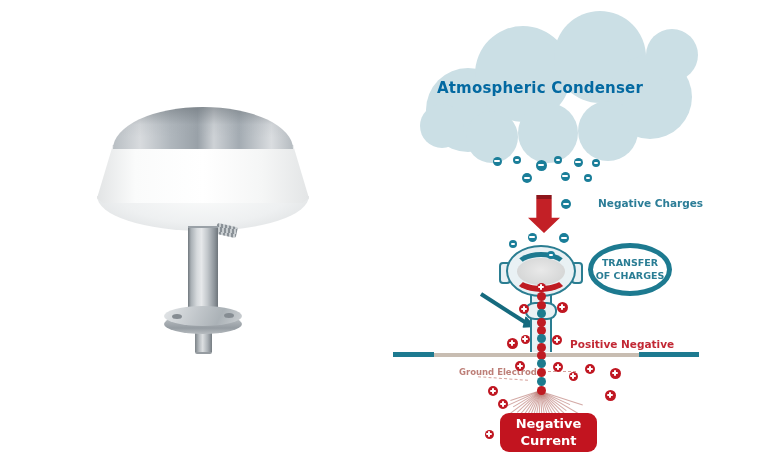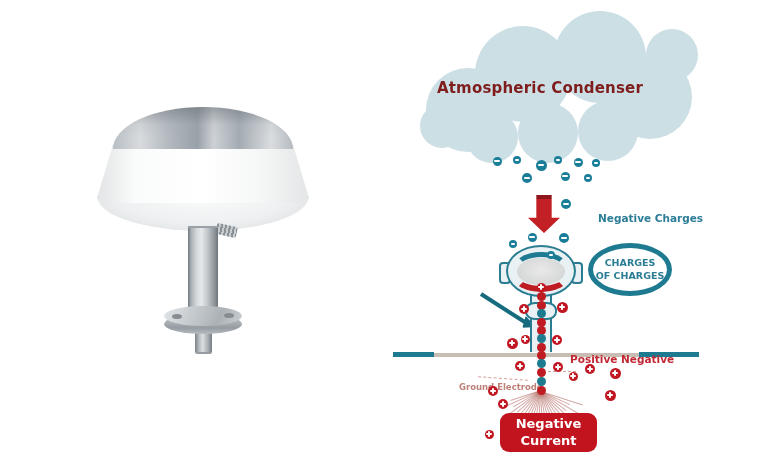--- a/index.html
+++ b/index.html
@@ -28,27 +28,27 @@
   .ph-flange-edge{left:164px;top:314px;width:78px;height:20px;border-radius:39px/10px;
     background:linear-gradient(180deg,#c6cbce,#959ca2 70%,#b7bcc0);}
   .ph-flange-top{left:164px;top:306px;width:78px;height:20px;border-radius:39px/10px;
     background:linear-gradient(115deg,#e3e6e8 0%,#c3c8cc 40%,#abb2b7 70%,#cdd1d4 100%);}
   .ph-hole{width:10px;height:5px;border-radius:50%;background:#858c92;}
   .ph-hole.l{left:172px;top:314px;} .ph-hole.r{left:224px;top:313px;}
 
   
   .puff{border-radius:50%;background:#cbdfe5;}
   .cloud-label{left:428px;top:79px;width:224px;text-align:center;
-    font-size:15px;font-weight:bold;color:#7f1d1d;letter-spacing:.2px;}
+    font-size:15px;font-weight:bold;color:#0369a1;letter-spacing:.2px;}
 
   .down-arrow{left:528px;top:195px;width:32px;height:38px;
     clip-path:polygon(26% 0,74% 0,74% 60%,100% 60%,50% 100%,0 60%,26% 60%);
     background:linear-gradient(180deg,#8e151b 0%,#8e151b 11%,#c32026 11%);}
 
-  .lbl{white-space:nowrap;font-weight:600;margin-top:15px;}
+  .lbl{white-space:nowrap;font-weight:600;}
   .lbl.neg{left:598px;top:197px;font-size:10.5px;color:#2c7d97;}
   .lbl.pos{left:570px;top:338px;font-size:10.5px;color:#c22834;}
   .lbl.gel{left:459px;top:367px;font-size:8.5px;color:#bd7f78;font-weight:600;}
 
   .leak-box{left:417px;top:259px;width:74px;height:27px;background:#1d6b80;border-radius:5px;
     display:flex;align-items:center;justify-content:center;color:#fff;font-size:9px;font-weight:bold;white-space:nowrap;}
   .teal-shaft{left:481px;top:292px;width:52px;height:4px;background:#156a7e;
     transform:rotate(32.6deg);transform-origin:0 50%;}
   .teal-head{left:523px;top:318px;width:14px;height:12px;background:#156a7e;
     clip-path:polygon(0 0,100% 55%,8% 100%);transform:rotate(20deg);}
@@ -125,21 +125,21 @@
   </div>
   <div class="cloud-label">Atmospheric Condenser</div>
 
   <div class="down-arrow"></div>
   <div class="lbl neg">Negative Charges</div>
 
   <div class="teal-shaft"></div>
   <div class="teal-head"></div>
 
   <div class="oval">
-    <span style="position:static;">CHARGES</span>
+    <span style="position:static;">TRANSFER</span>
     <span style="position:static;">OF CHARGES</span>
   </div>
 
   <div class="ear l"></div>
   <div class="ear r"></div>
   <div class="tube"></div>
   <div class="collar"></div>
   <div class="head-dome"></div>
   <div class="head-arc-teal"></div>
   <div class="head-gray"></div>

